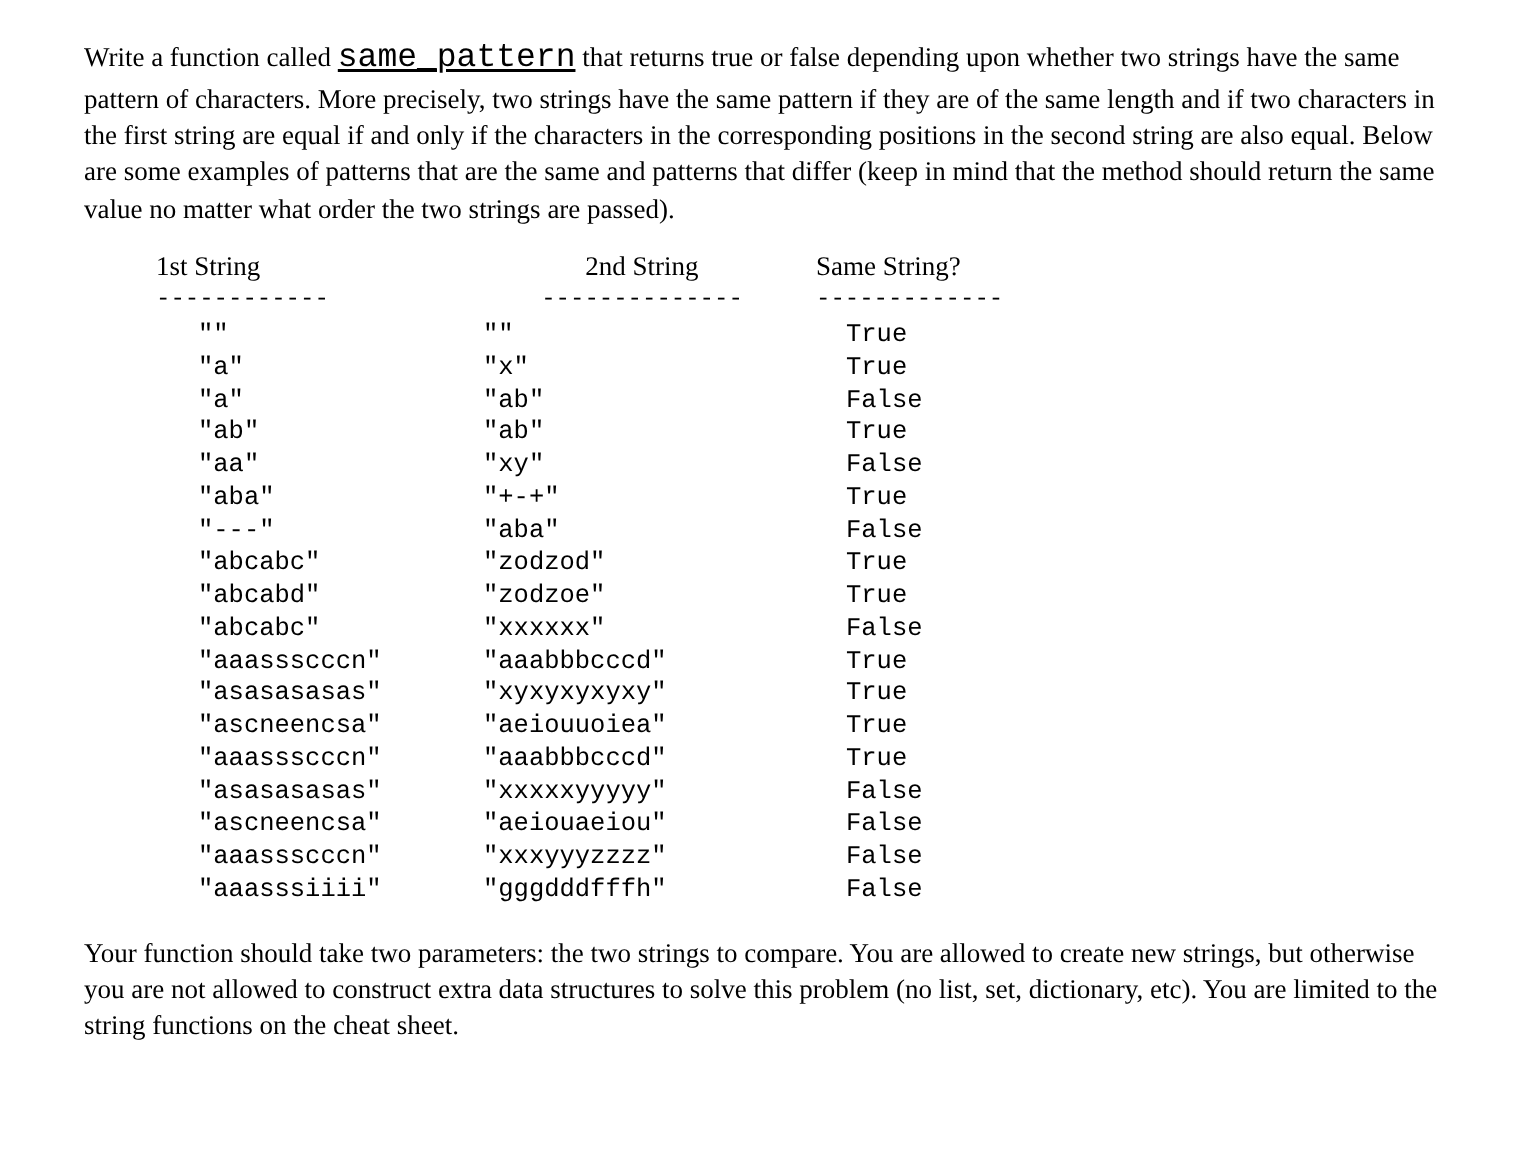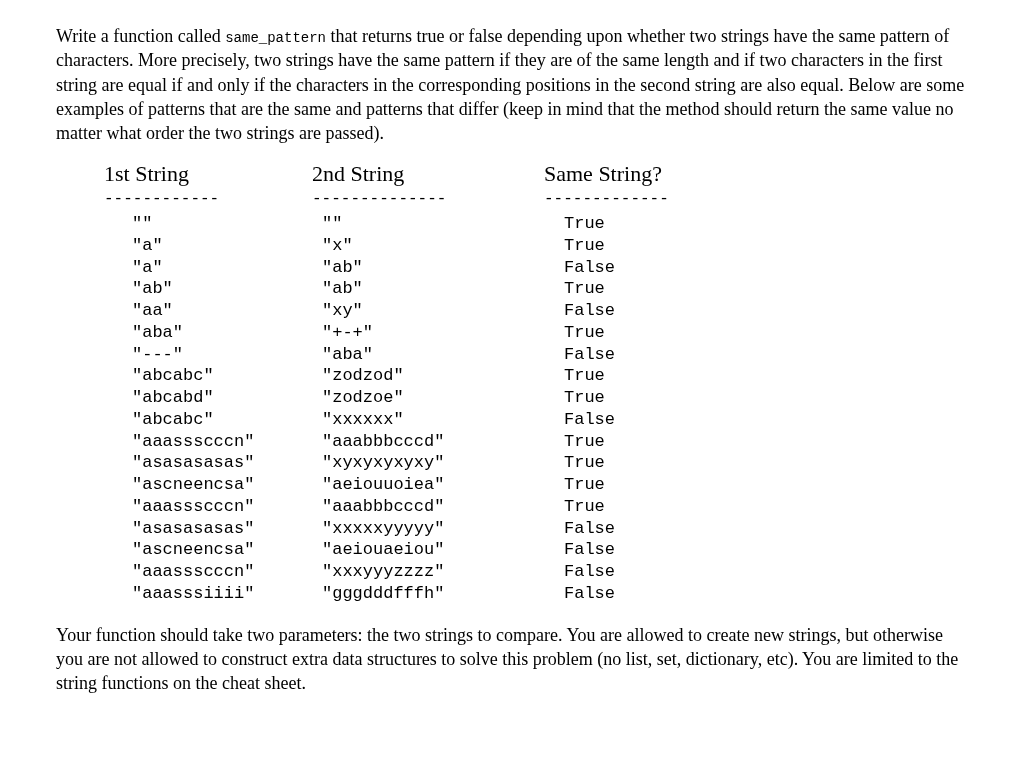--- a/index.html
+++ b/index.html
@@ -12,33 +12,34 @@
       padding: 24px 56px;
       width: 1024px;
       line-height: 1.35;
     }
     .para {
       margin: 0 0 14px 0;
       text-align: left;
     }
     .mono {
       font-family: "Courier New", Courier, monospace;
-      font-size: 14px;
+      font-size: 22px;
+      text-decoration: underline;
     }
     .table-wrap {
       margin: 8px 0 18px 48px;
     }
     .thead {
       display: flex;
       font-family: "Times New Roman", Times, serif;
-      font-size: 22px;
+      font-size: 18px;
       margin-bottom: 2px;
     }
     .col1 { width: 208px; }
-    .col2 { width: 232px; }
+    .col2 { width: 232px; text-align: center; }
     .col3 { width: 200px; }
     .dashes {
       display: flex;
       font-family: "Courier New", Courier, monospace;
       font-size: 16px;
       line-height: 1;
       margin-bottom: 6px;
       letter-spacing: 0;
     }
     .rows {

